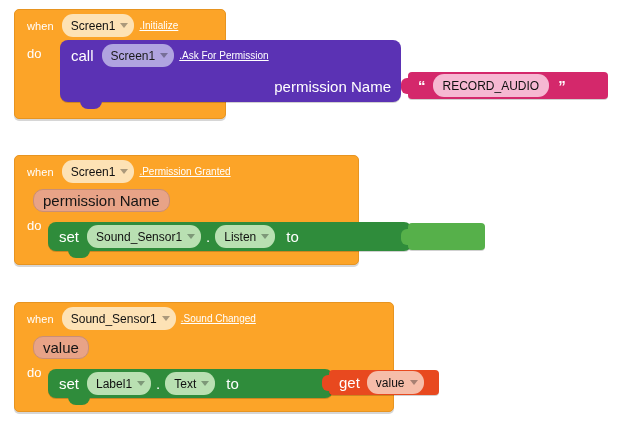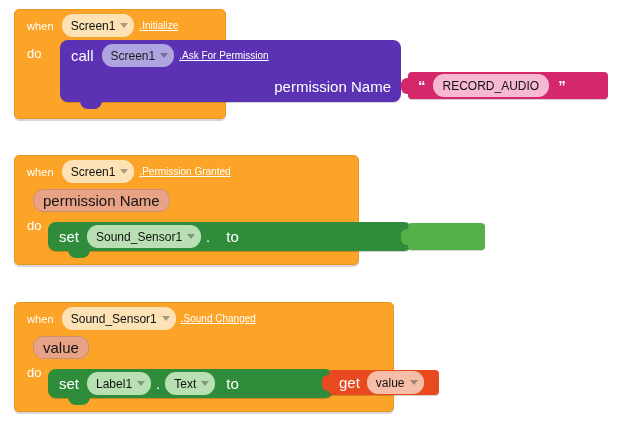--- a/index.html
+++ b/index.html
@@ -244,20 +244,24 @@
   </div>
 </div>
 
 <div class="stmt stmt-green" style="left:48px; top:222px; width:353px; height:29px; padding-left:11px;">
   <span class="stmt-label">set</span>
   <span class="field field-lightgreen">
     <span>Sound_Sensor1</span>
     <span class="caret"></span>
   </span>
   <span class="dot">.</span>
+  <span class="field field-lightgreen" style="margin-left:0;">
+    <span>Listen</span>
+    <span class="caret"></span>
+  </span>
   <span class="stmt-label" style="margin-left:11px;">to</span>
   <span class="notch notch-green"></span>
 </div>
 
 <div class="value-blk val-green" style="left:408px; top:223px; width:77px; height:27px;">
   <span class="plug plug-green"></span>
 </div>
 
 <div class="blk event-block" style="left:14px; top:302px; width:380px; height:110px;">
 

